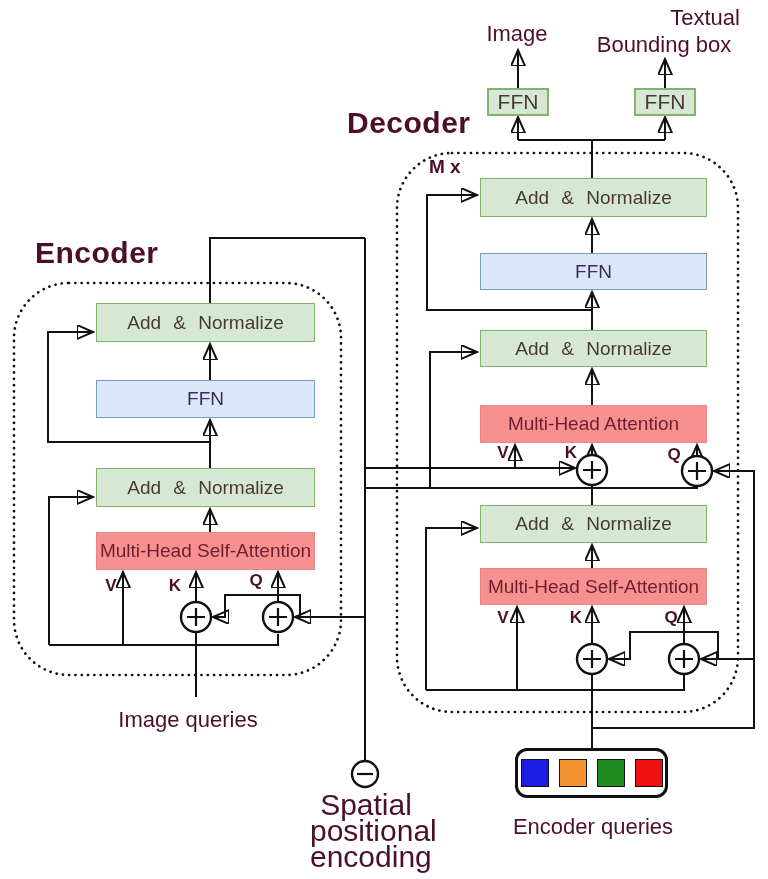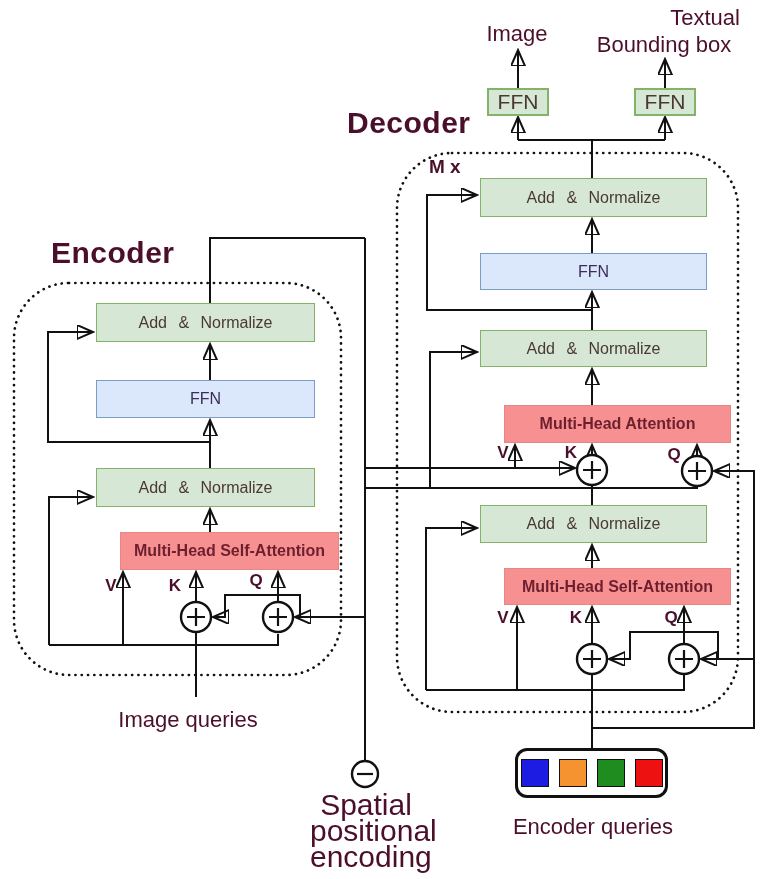--- a/index.html
+++ b/index.html
@@ -8,25 +8,25 @@
     font-family:"Liberation Sans","DejaVu Sans",sans-serif;
   }
   #wires{position:absolute;left:0;top:0;width:768px;height:879px;}
   #wires path, #wires rect, #wires circle, #wires line{fill:none;stroke:var(--line);}
   #wires .wire{stroke-width:2;}
   #wires .dotted{stroke-width:2.7;stroke-dasharray:0.1 6.2;stroke-linecap:round;}
   #wires .node{fill:#ffffff;stroke-width:2.4;}
   #wires .nodeglyph{stroke-width:2.2;}
   .blockbox{
     position:absolute;display:flex;align-items:center;justify-content:center;
-    font-size:16px;color:var(--box-text);box-sizing:border-box;
+    font-size:19px;color:var(--box-text);box-sizing:border-box;
   }
   .green{background:var(--green-fill);border:1px solid var(--green-border);}
   .blue{background:var(--blue-fill);border:1px solid var(--blue-border);}
-  .red{background:var(--red-fill);border:1px solid var(--red-border);color:var(--attention-text);font-weight:700;margin-left:24px;}
+  .red{background:var(--red-fill);border:1px solid var(--red-border);color:var(--attention-text);font-weight:400;}
   .an-label{word-spacing:7px;}
   .ffn-text{color:var(--ffn-text);font-weight:500;}
   .headbox{
     position:absolute;display:flex;align-items:center;justify-content:center;
     background:var(--green-fill);border:2px solid var(--green-border);
     font-size:21px;font-weight:500;color:var(--box-text);box-sizing:border-box;
   }
   .title{position:absolute;font-size:30px;font-weight:bold;color:var(--label-text);letter-spacing:0.5px;}
   .replabel{position:absolute;font-size:19px;font-weight:600;color:var(--label-text);}
   .iolabel{position:absolute;font-size:22px;color:var(--label-text);transform:translateX(-50%);white-space:nowrap;}
@@ -127,21 +127,21 @@
           <circle class="node" cx="684" cy="659" r="15"></circle>
           <path class="nodeglyph" d="M675,659 H693 M684,650 V668"></path>
         </g>
       <g>
           <circle class="node" cx="365" cy="774" r="13"></circle>
           <path class="nodeglyph" d="M357,774 H373"></path>
         </g>
     </g>
   </svg>
 
-  <div class="title" style="left:51px;top:236px;">Encoder</div>
+  <div class="title" style="left:35px;top:236px;">Encoder</div>
   <div class="title" style="left:347px;top:106px;">Decoder</div>
   <div class="replabel" style="left:143px;top:300px;">N x</div>
   <div class="replabel" style="left:429px;top:156px;">M x</div>
 
   <div class="iolabel" style="left:517px;top:21px;">Image</div>
   <div class="iolabel" style="left:664px;top:5px;margin-left:41px;">Textual</div>
   <div class="iolabel" style="left:664px;top:32px;">Bounding box</div>
   <div class="headbox" style="left:487px;top:88px;width:62px;height:28px;">FFN</div>
   <div class="headbox" style="left:634px;top:88px;width:62px;height:28px;">FFN</div>
 

